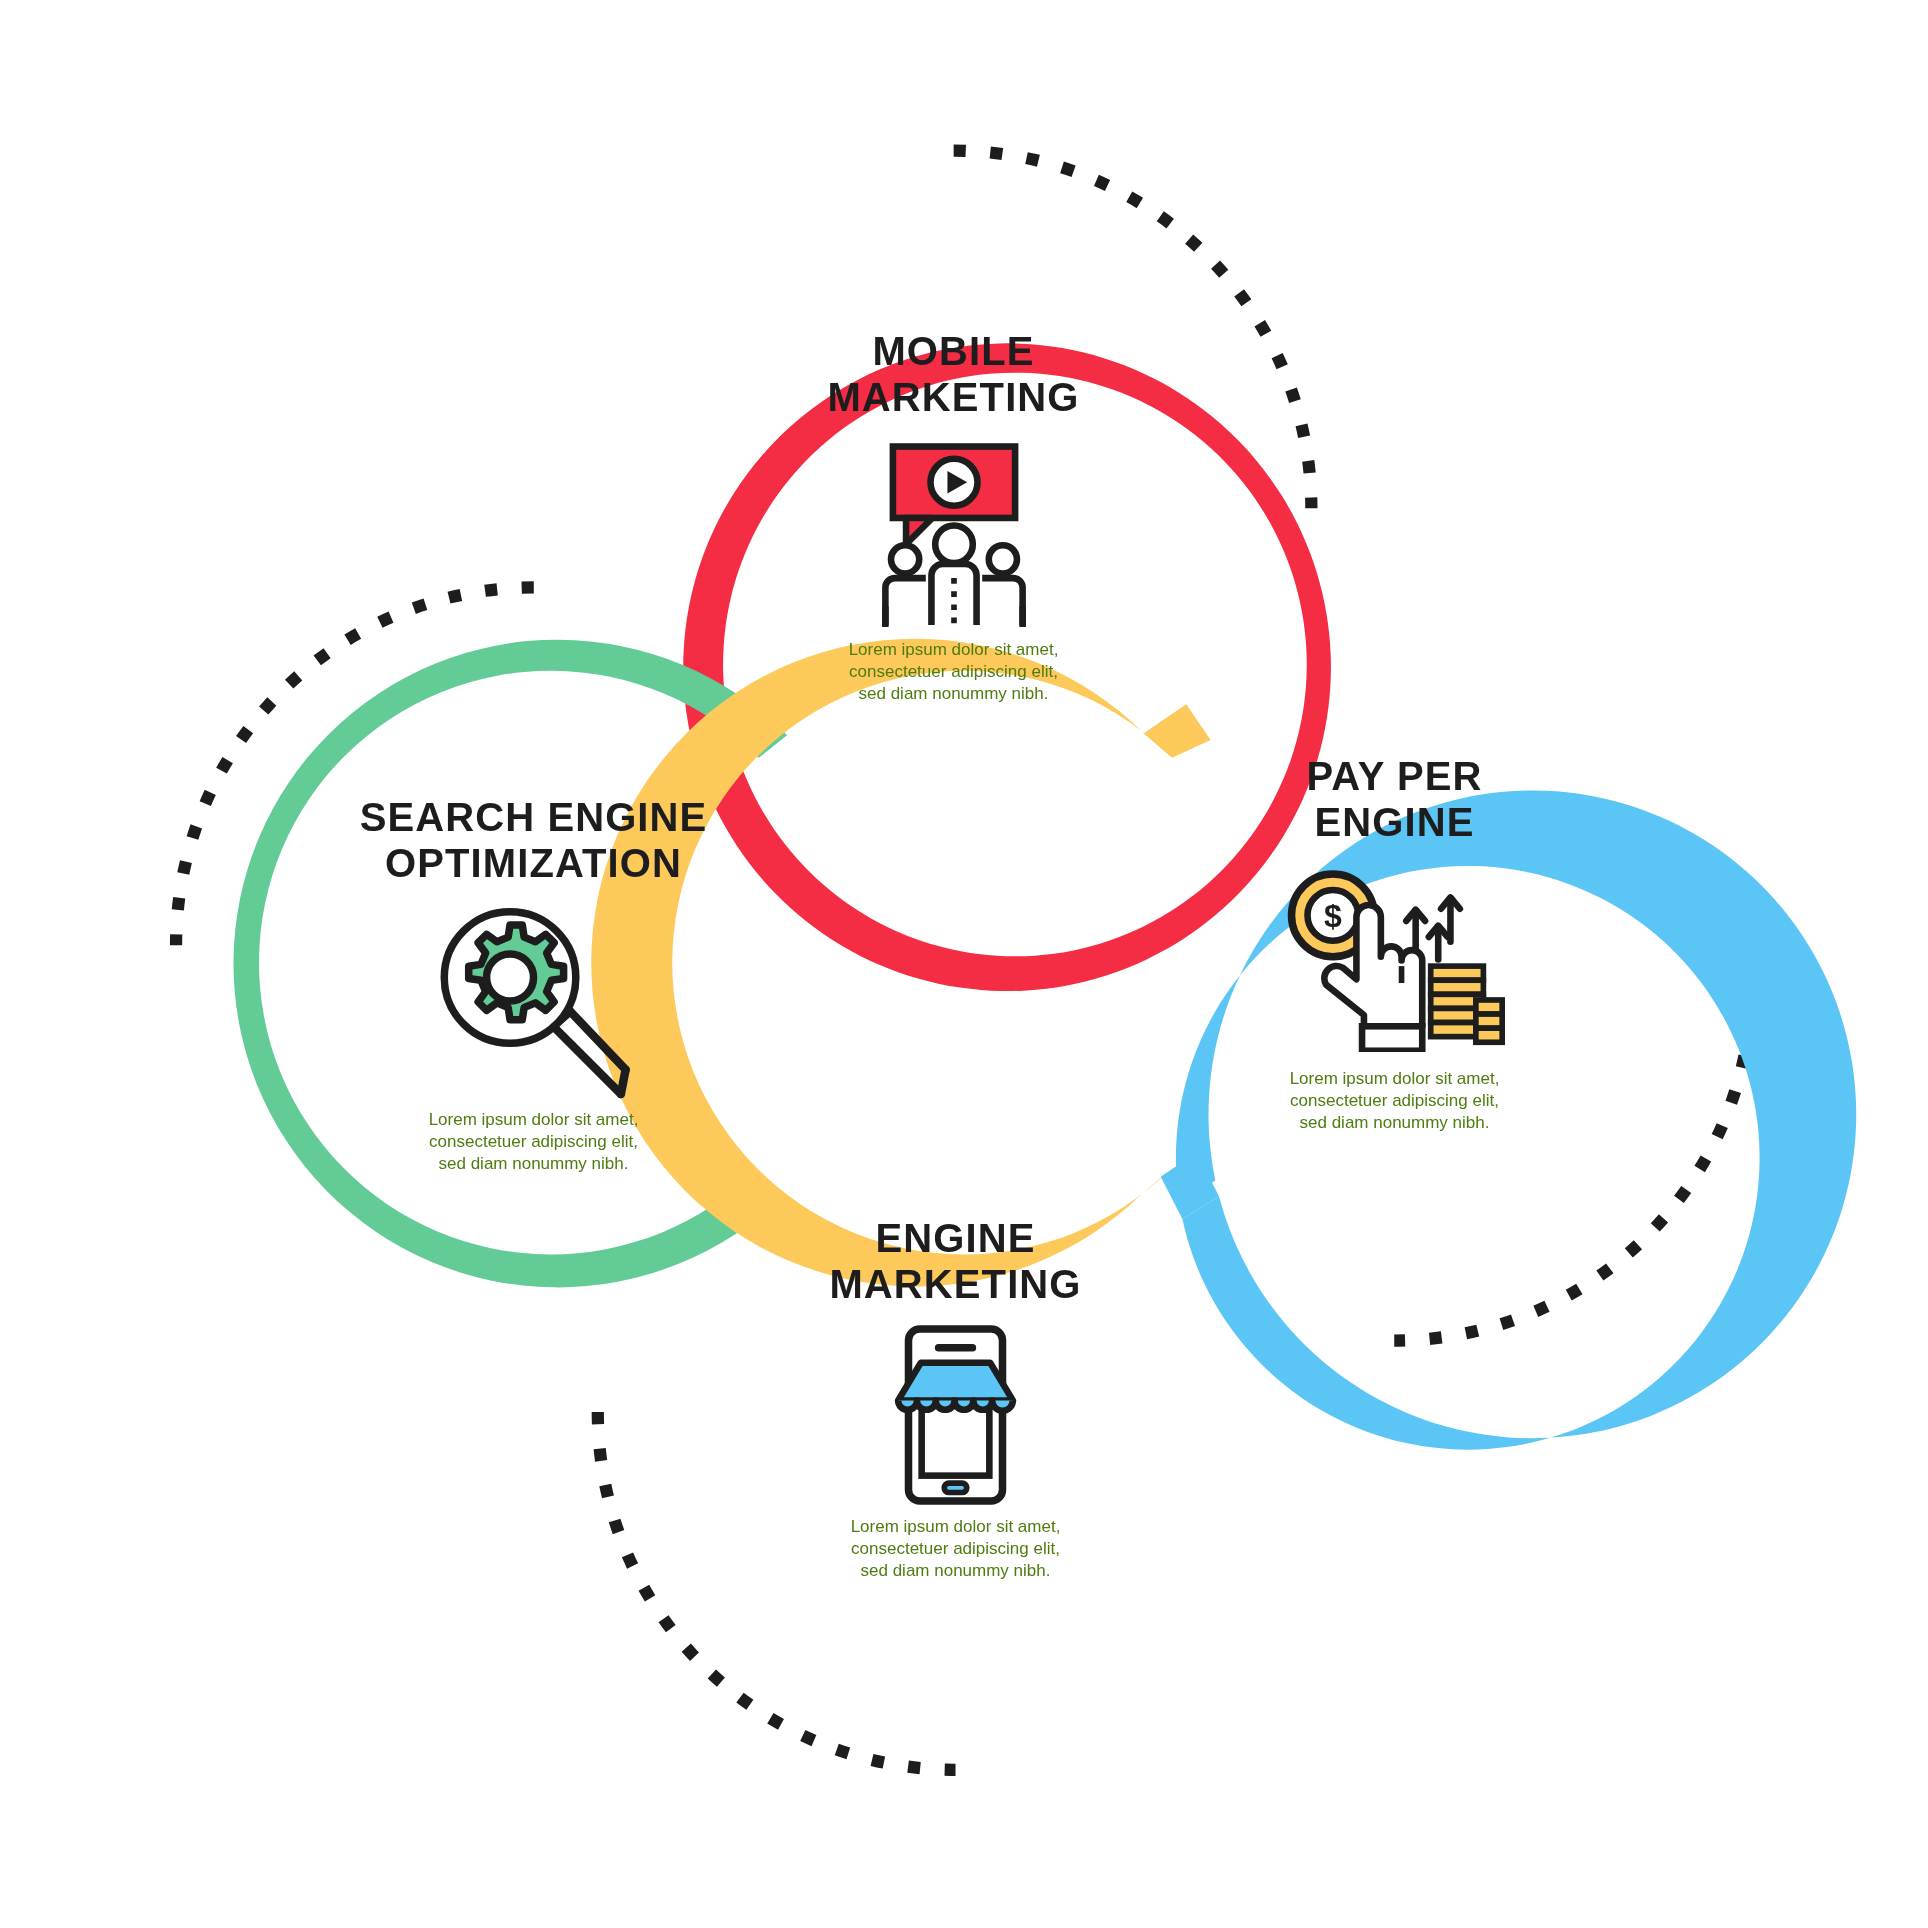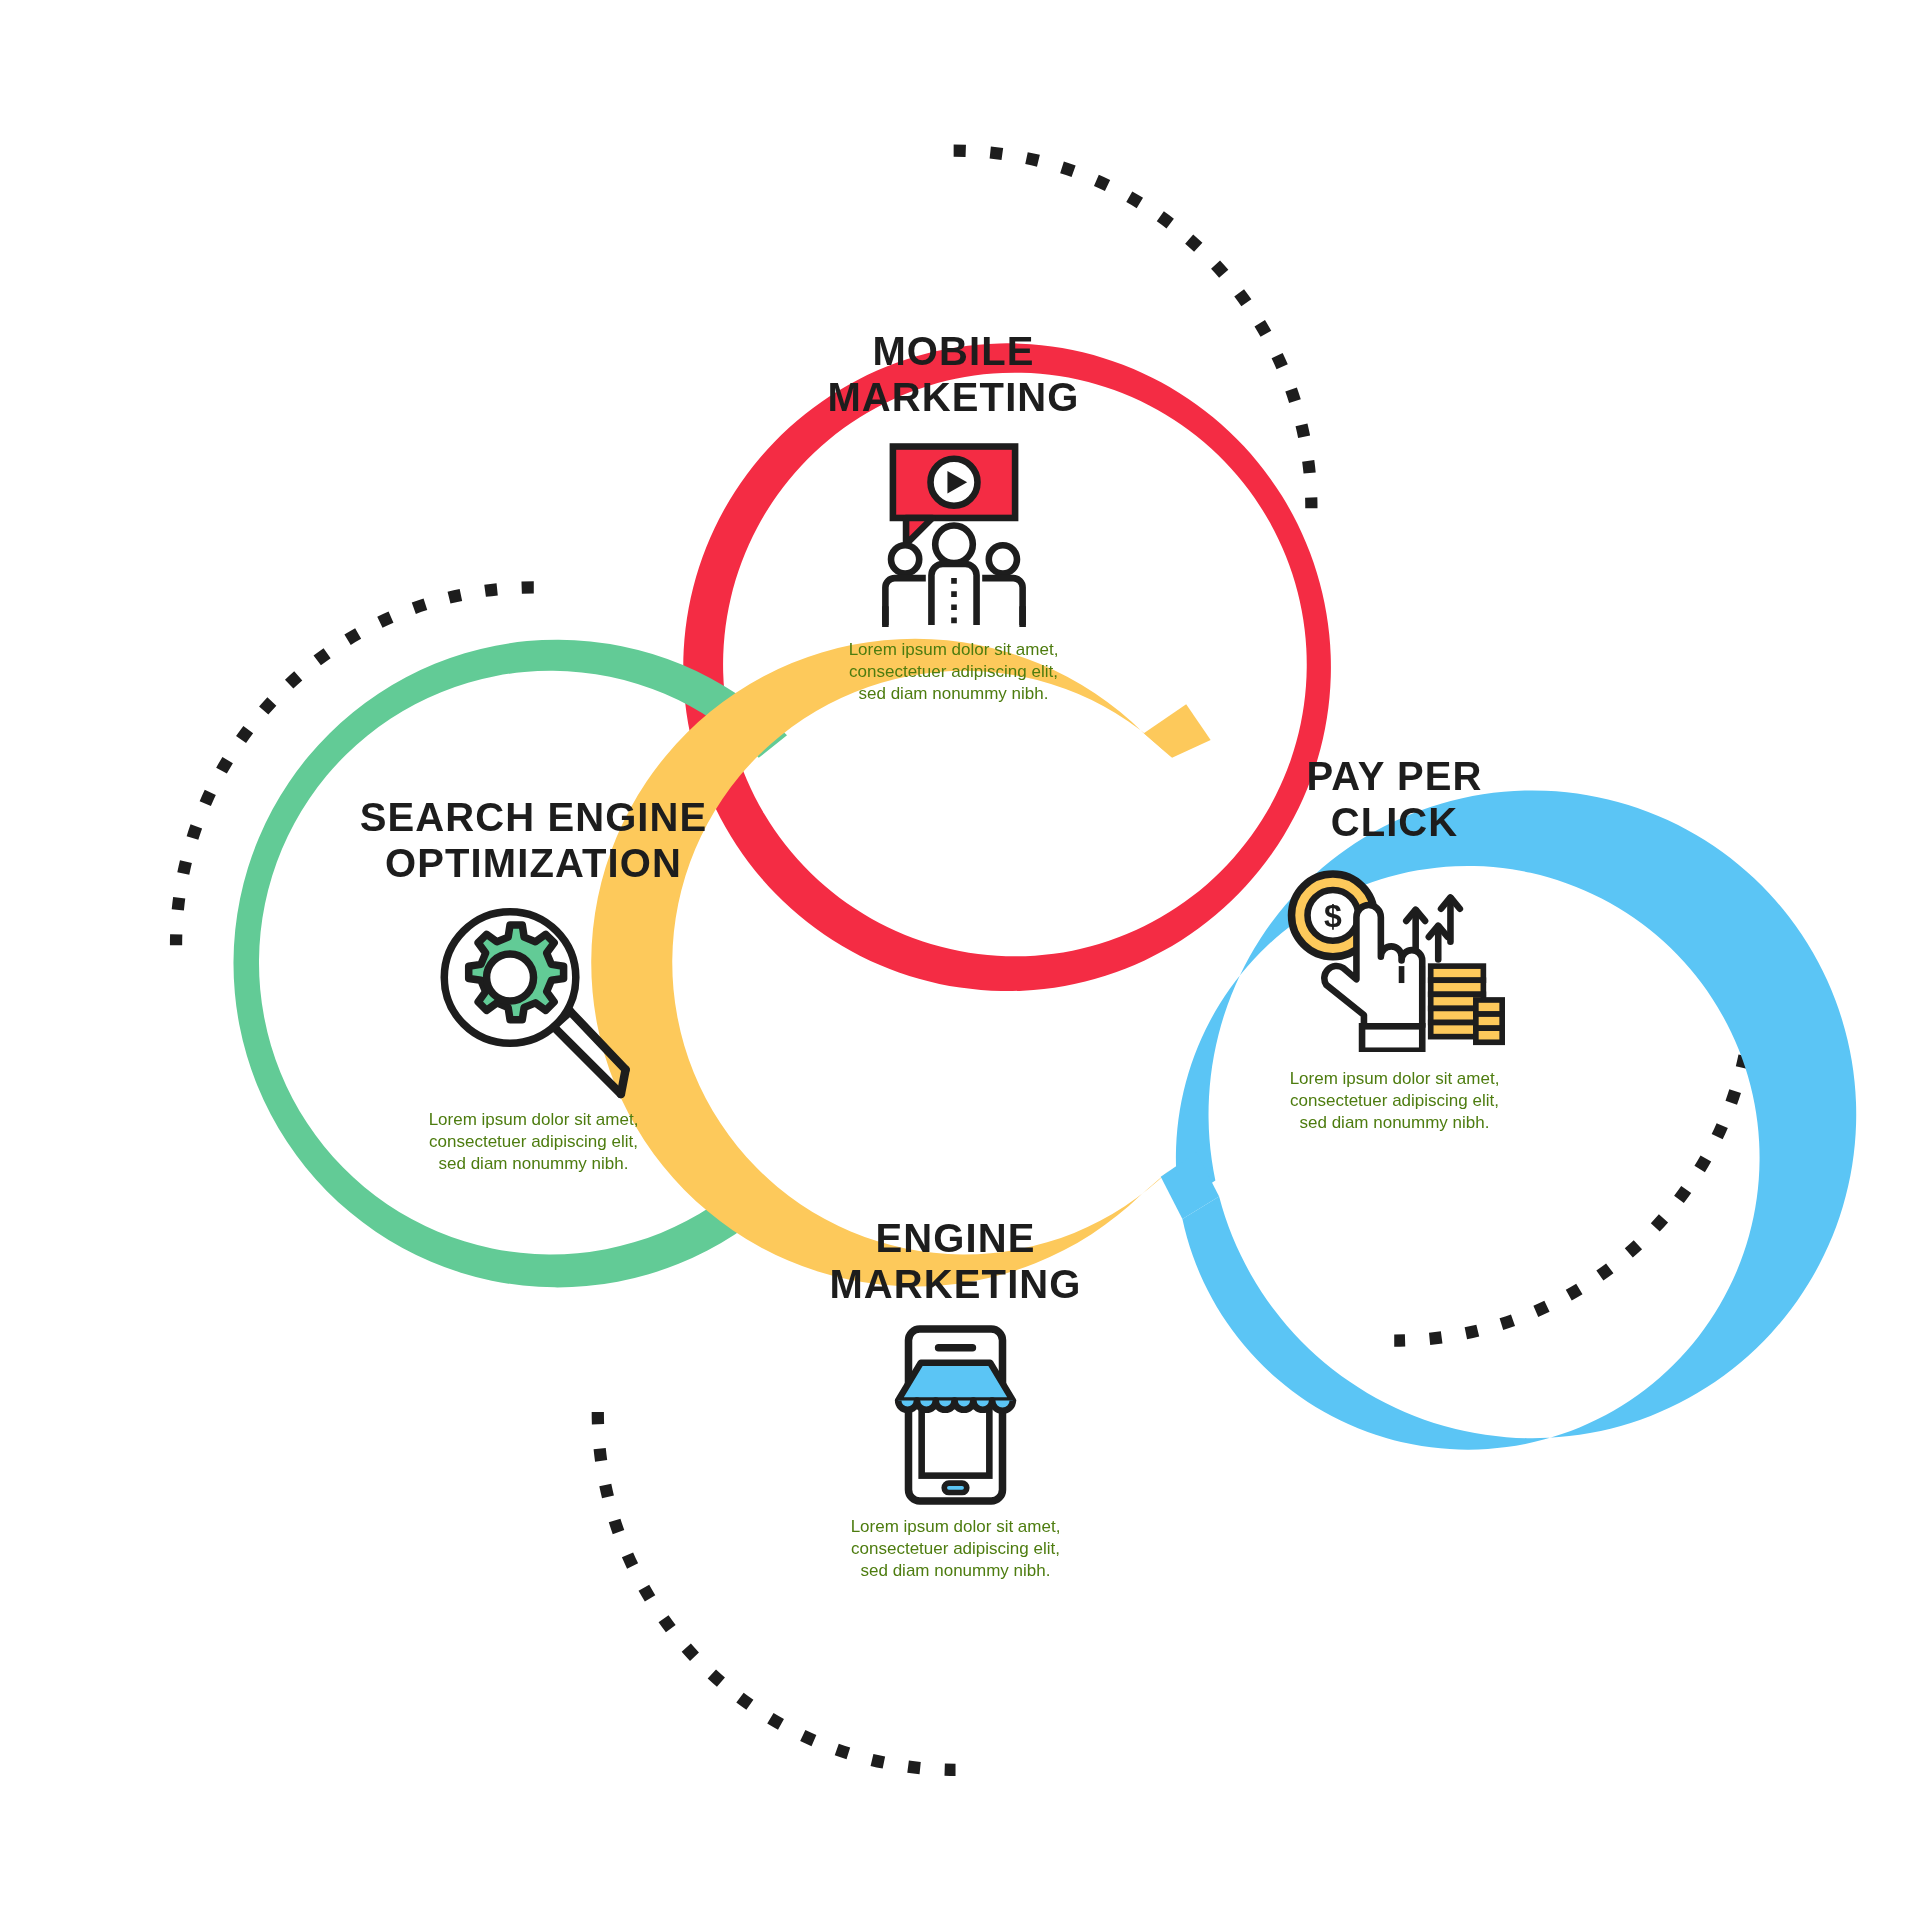--- a/index.html
+++ b/index.html
@@ -128,21 +128,21 @@
       </svg>
     </div>
 
     <div class="desc" style="margin-top:7.5px;">Lorem ipsum dolor sit amet,
 consectetuer adipiscing elit,
 sed diam nonummy nibh.</div>
   </div>
 
   <div class="node" style="left:1159px;top:753px;width:471px;">
     <div class="title">PAY PER
-CLICK</div>
+ENGINE</div>
 
     <div class="icon" style="height:202px;margin-top:13px;">
       <svg width="221" height="184" viewBox="0 0 235 195">
 
         <circle cx="52" cy="50" r="44" fill="#FDC95B" stroke="#1d1d1d" stroke-width="8"></circle>
         <circle cx="52" cy="50" r="27" fill="#ffffff" stroke="#1d1d1d" stroke-width="7"></circle>
         <text x="52" y="62" text-anchor="middle" font-family="Liberation Sans, sans-serif" font-size="34" font-weight="bold" fill="#1d1d1d">$</text>
 
         <g stroke="#1d1d1d" stroke-width="7" fill="none" stroke-linecap="round">
           <line x1="140" y1="90" x2="140" y2="45"></line>

